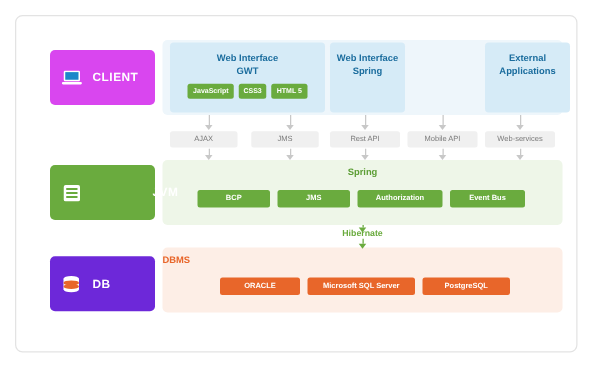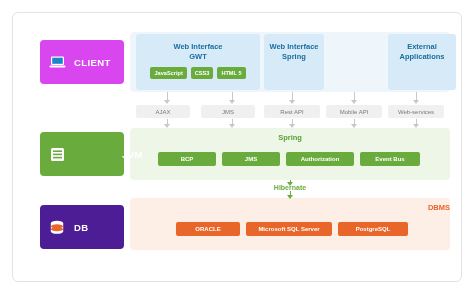--- a/index.html
+++ b/index.html
@@ -41,21 +41,21 @@
     flex:0 0 34px;
   }
   .badge .lbl{
     font-size:9.5px;
     font-weight:bold;
     letter-spacing:.4px;
     white-space:nowrap;
   }
   .badge-client{left:40px;top:40px;width:84px;height:44px;background:#d946ef;}
   .badge-jvm{left:40px;top:132px;width:84px;height:44px;background:#6aab3e;gap:48px;}
-  .badge-db{left:40px;top:205px;width:84px;height:44px;background:#4c1d95;}
+  .badge-db{left:40px;top:205px;width:84px;height:44px;background:#6d28d9;}
 
   
   .row{
     position:absolute;
     border-radius:4px;
     box-sizing:border-box;
   }
   .row-client{left:130px;top:32px;width:320px;height:60px;background:#eef6fb;}
   .row-jvm{left:130px;top:128px;width:320px;height:52px;background:#eef6e8;}
   .row-db{left:130px;top:198px;width:320px;height:52px;background:#fdeee6;}
@@ -165,21 +165,21 @@
     box-sizing:border-box;
     height:14px;
   }
   .or-oracle{left:176px;top:222px;width:64px;}
   .or-mssql{left:246px;top:222px;width:86px;}
   .or-pg{left:338px;top:222px;width:70px;}
 
   .dbms-lbl{
     position:absolute;
     left:130px;top:203px;width:320px;
-    text-align:right;
+    text-align:left;
     color:#e8662a;
     font-size:7.5px;
     font-weight:bold;
   }
   .hibernate-lbl{
     position:absolute;
     left:130px;top:184px;width:320px;
     text-align:center;
     color:#6aab3e;
     font-size:7px;

